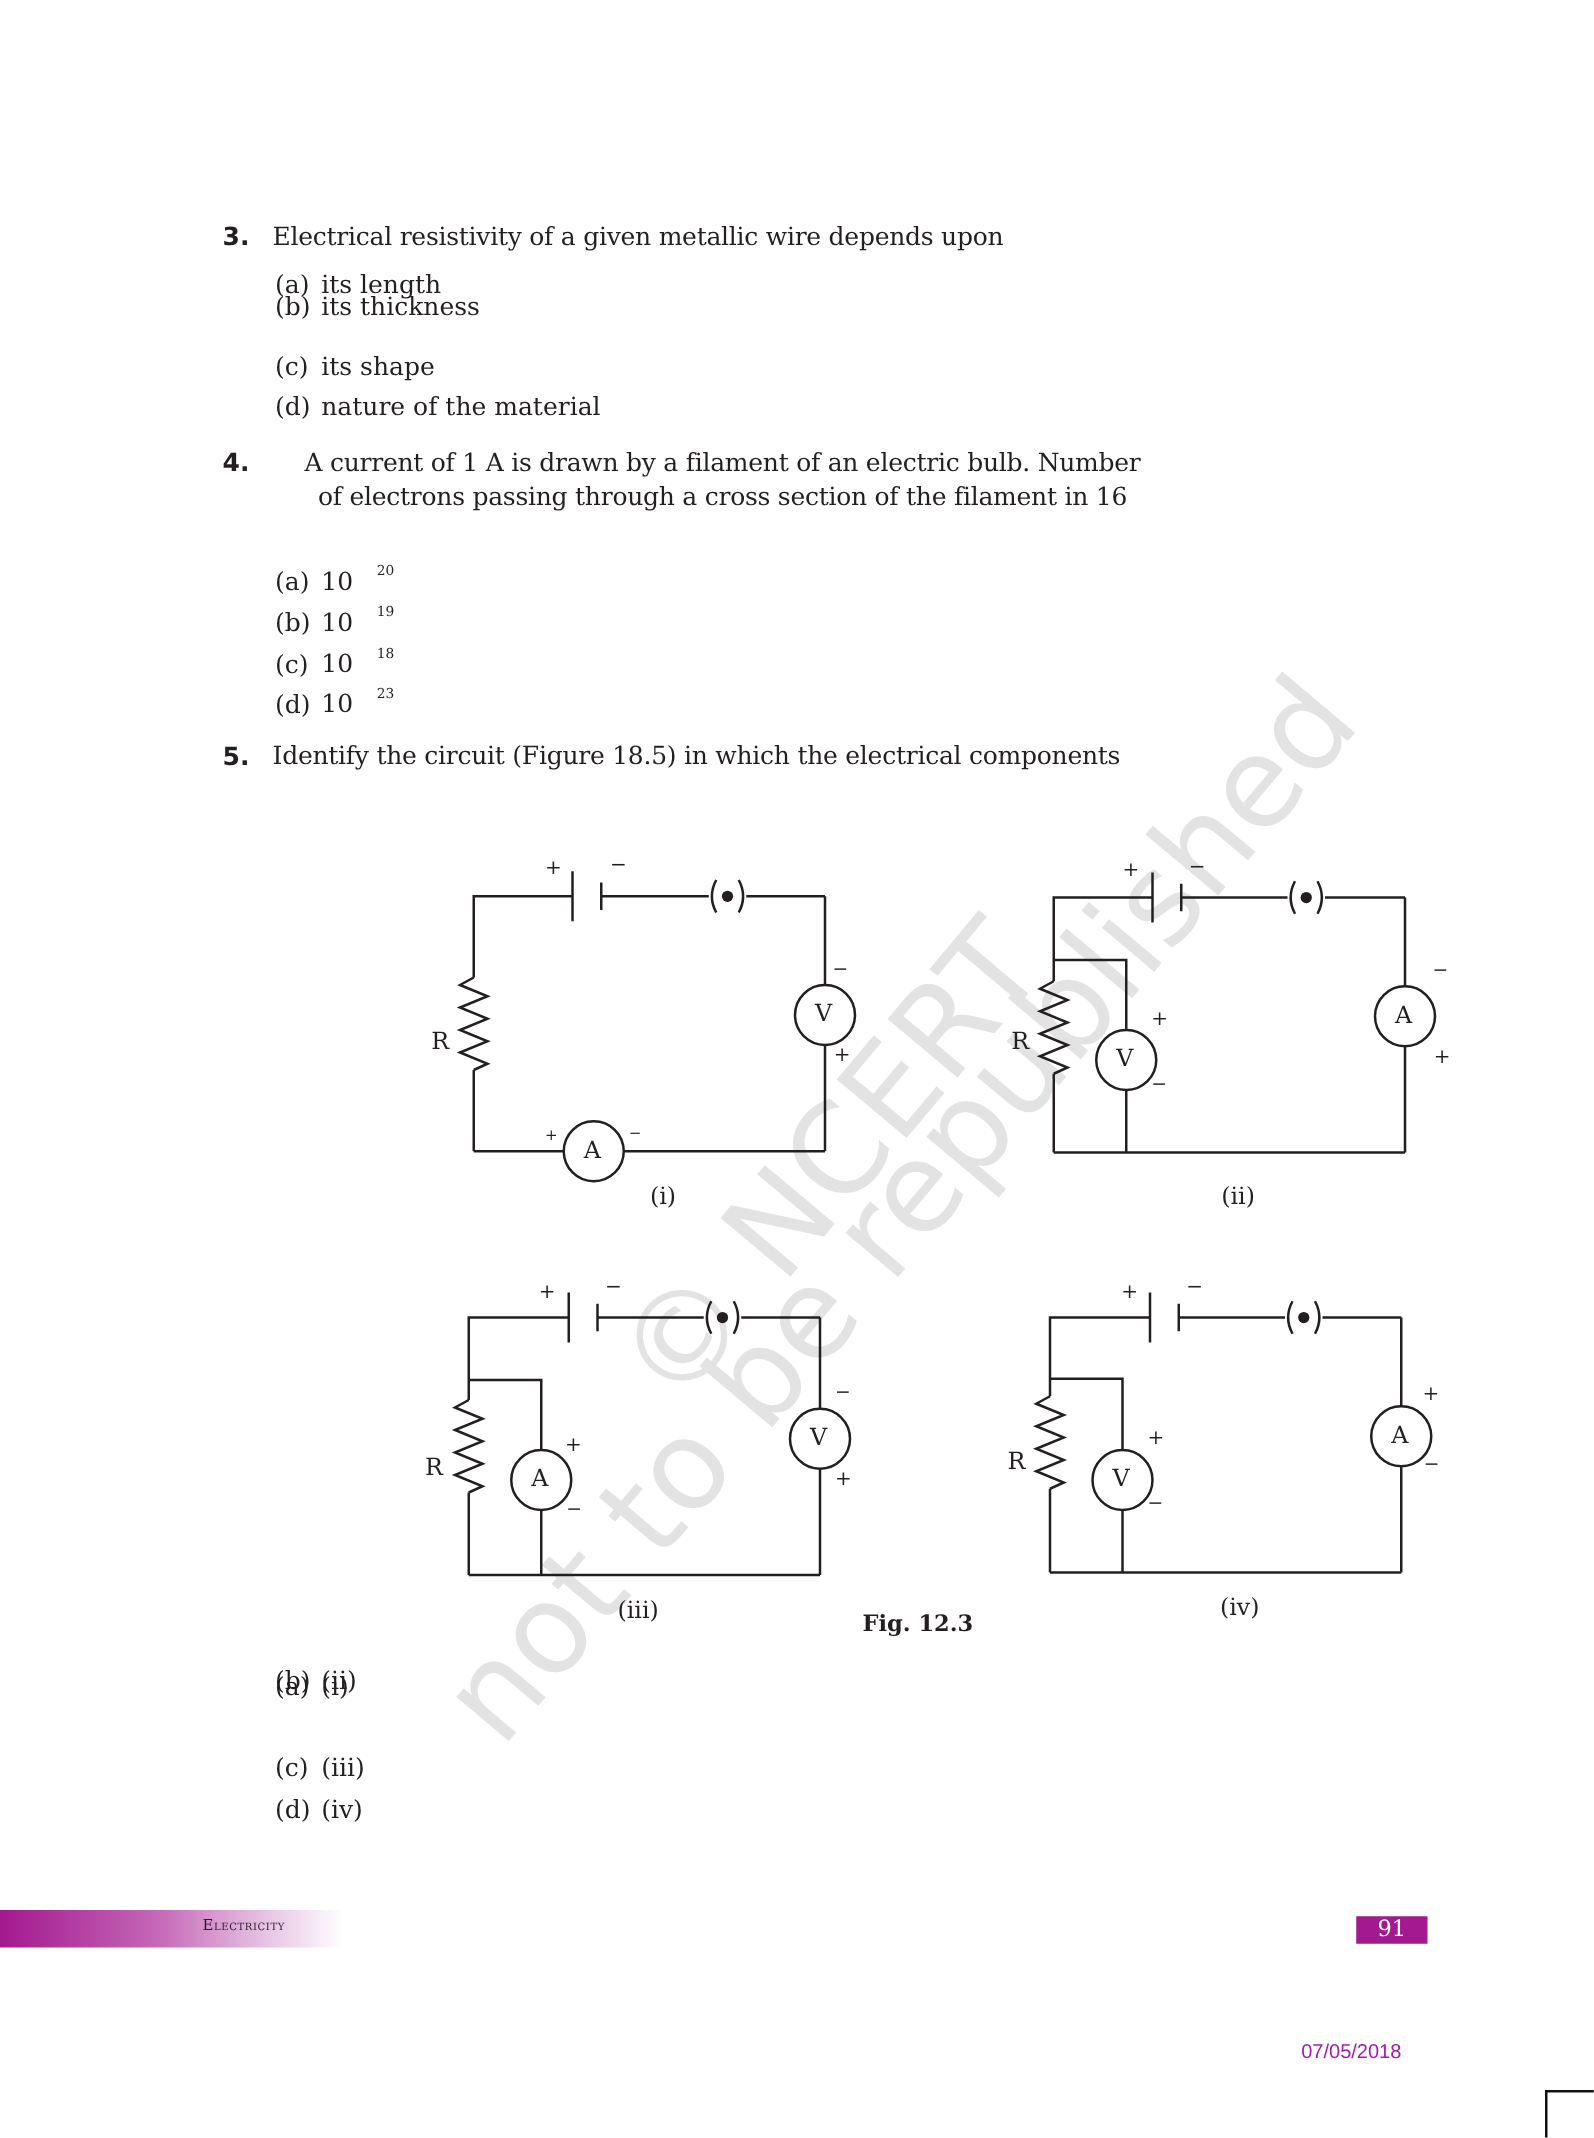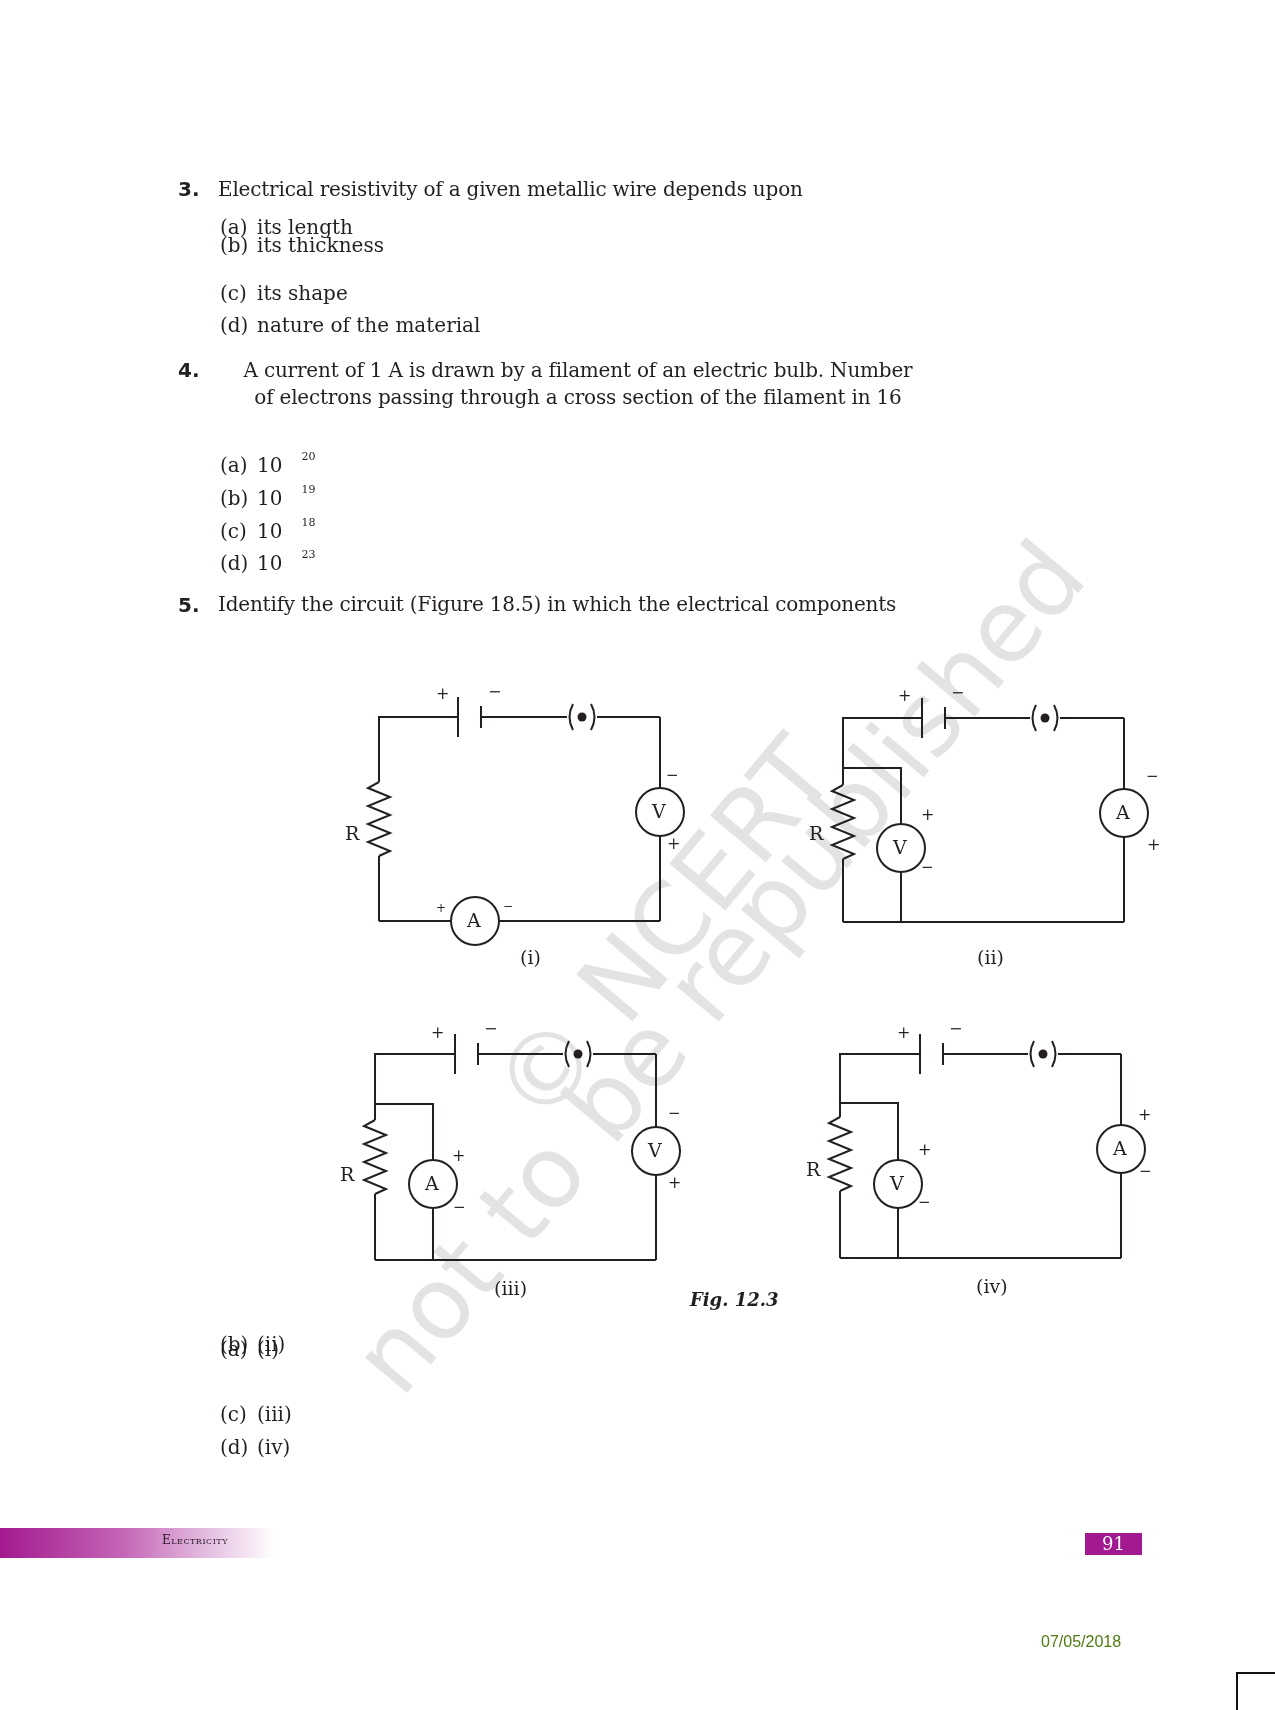--- a/index.html
+++ b/index.html
@@ -6,28 +6,28 @@
   body { width:1275px; height:1710px; position:relative; overflow:hidden;
          font-family:"DejaVu Serif","Liberation Serif",serif; color:#231f20; }
   .qnum { position:absolute; font-family:"DejaVu Sans","Liberation Sans",sans-serif; font-weight:bold; font-size:20px; }
   .qtext { position:absolute; font-size:20px; line-height:26.5px; letter-spacing:-0.2px; width:720px; }
   .opt { position:absolute; font-size:20px; line-height:22px; white-space:nowrap; }
   .opt .lbl { display:inline-block; width:37px; }
   .opt sup { font-size:11px; position:relative; top:-4px; vertical-align:super; margin-left:19px; }
   .watermark { position:absolute; color:#e3e3e3; font-family:"DejaVu Sans","Liberation Sans",sans-serif;
                font-size:100px; white-space:nowrap; transform-origin:left top; transform:rotate(-50deg); z-index:0; pointer-events:none; }
   svg.fig { position:absolute; left:0; top:0; z-index:1; }
-  .fig-caption { position:absolute; font-family:"DejaVu Serif","Liberation Serif",serif; font-style:italic; font-weight:bold; font-size:18px; z-index:2; }
+  .fig-caption { position:absolute; font-family:"DejaVu Serif","Liberation Serif",serif; font-weight:bold; font-size:18px; z-index:2; }
   .sublabel { position:absolute; font-size:19px; z-index:2; }
   .footer-bar { position:absolute; left:0; top:1528px; width:275px; height:30px;
                 background:linear-gradient(to right,#a3198f 0%,#c466b6 45%,#e4bde0 75%,#ffffff 100%); }
   .footer-title { position:absolute; left:162px; top:1533px; font-size:12px; color:#2a1a2a; letter-spacing:0.5px; font-variant:small-caps; }
   .page-num { position:absolute; left:1085px; top:1533px; width:57px; height:22px; background:#a3198f; color:#ffffff;
               font-size:18px; text-align:center; line-height:22px; }
-  .date { position:absolute; left:1041px; top:1633px; font-family:"Liberation Sans","DejaVu Sans",sans-serif; font-size:16px; color:#4d7c0f; }
+  .date { position:absolute; left:1041px; top:1633px; font-family:"Liberation Sans","DejaVu Sans",sans-serif; font-size:16px; color:#a21caf; }
   .crop-box { position:absolute; left:1236px; top:1672px; width:50px; height:50px; border-left:2px solid #111; border-top:2px solid #111; }
   .content { position:absolute; left:0; top:0; width:1275px; height:1710px; z-index:2; }
 </style>
 </head>
 <body>
 
 <div class="watermark" style="left:470px; top:1070px;">© NCERT</div>
 <div class="watermark" style="left:330px; top:1340px;">not to be republished</div>
 
 <div class="content">

